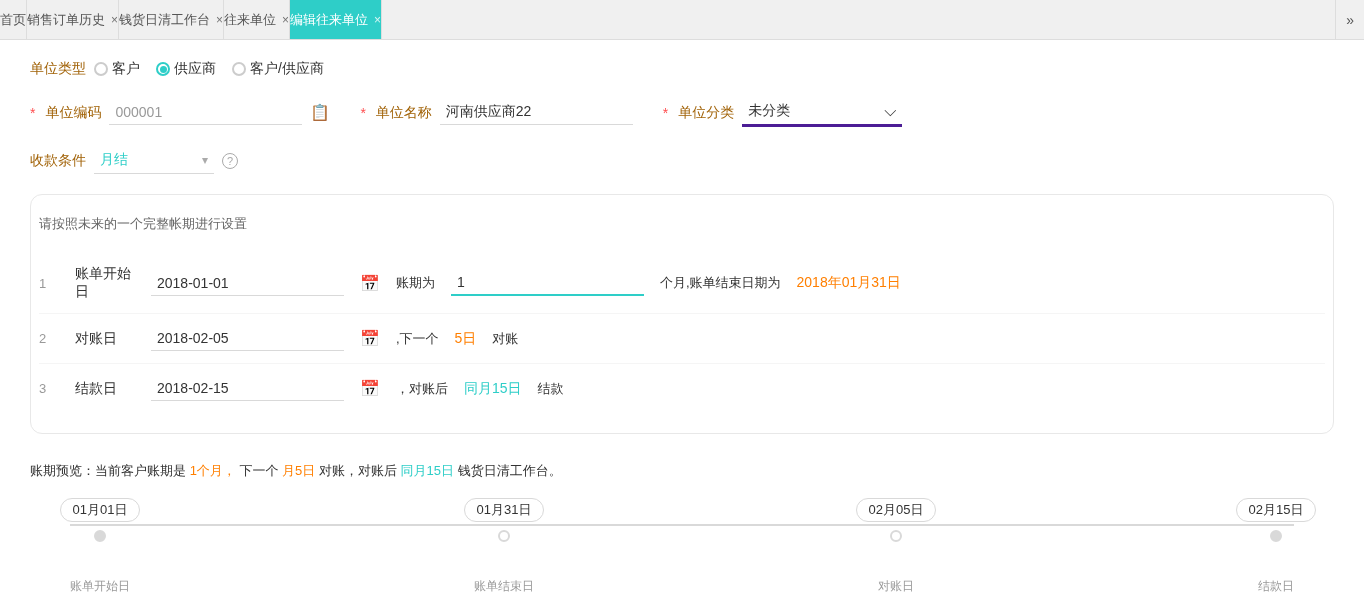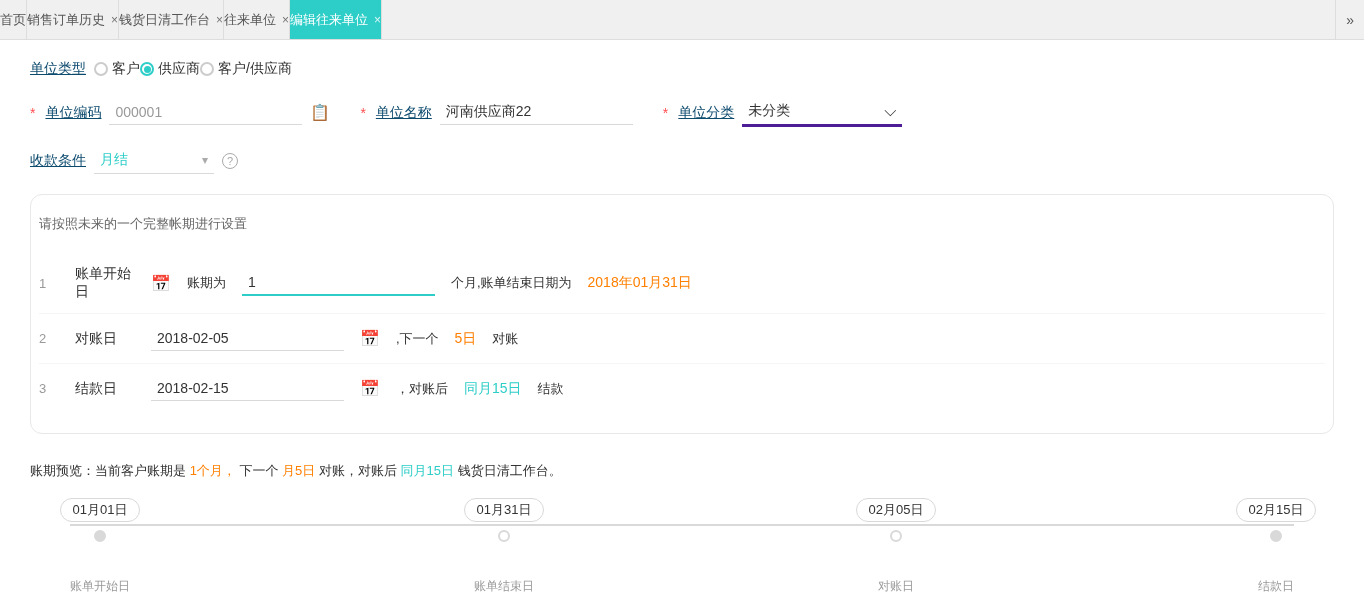--- a/index.html
+++ b/index.html
@@ -53,31 +53,31 @@
       align-items: center;
       margin-bottom: 20px;
       gap: 30px;
     }
     .form-group {
       display: flex;
       align-items: center;
       gap: 8px;
     }
     .form-label {
-      color: #0c4a6e;
+      color: #a16207;
       white-space: nowrap;
-      text-decoration: underline;
     }
     .required-star {
       color: #ff4d4f;
       margin-right: 2px;
     }
     .radio-group {
       display: flex;
       align-items: flex-end;
+      gap: 16px;
     }
     .radio-item {
       display: flex;
       align-items: center;
       gap: 4px;
       cursor: pointer;
       color: #333;
     }
     .radio-circle {
       width: 14px;
@@ -389,20 +389,21 @@
       <div class="help-icon">?</div>
     </div>
   </div>
 
   <div class="card">
     <div class="card-desc">请按照未来的一个完整帐期进行设置</div>
 
     <div class="setting-row">
       <span class="row-num">1</span>
       <span class="row-label">账单开始日</span>
+      <input class="date-input" type="text" value="2018-01-01" style="">
       <span class="calendar-icon">📅</span>
       <span class="row-desc">账期为</span>
       <input class="period-input" type="text" value="1" style="">
       <span class="row-desc">个月,账单结束日期为</span>
       <span class="highlight-orange">2018年01月31日</span>
     </div>
 
     <div class="setting-row">
       <span class="row-num">2</span>
       <span class="row-label">对账日</span>

